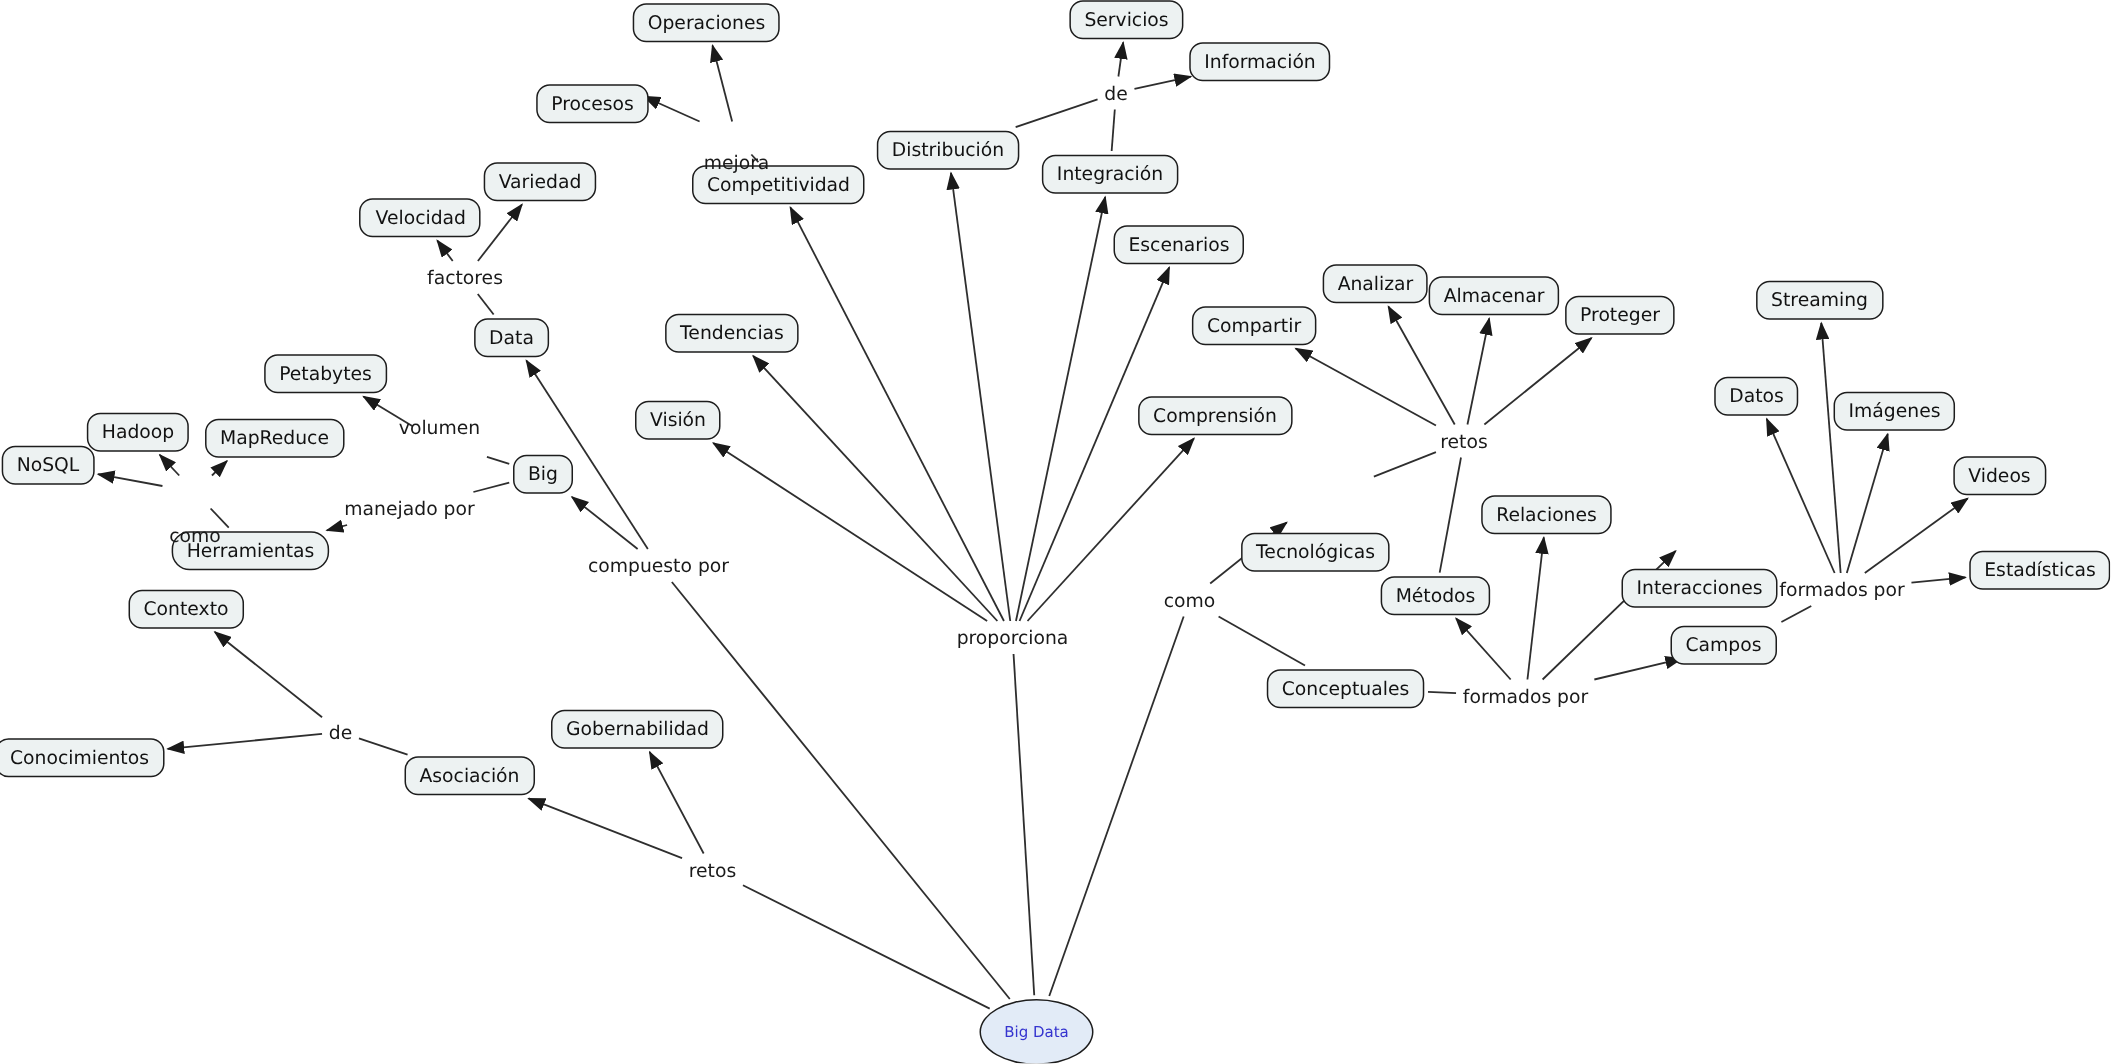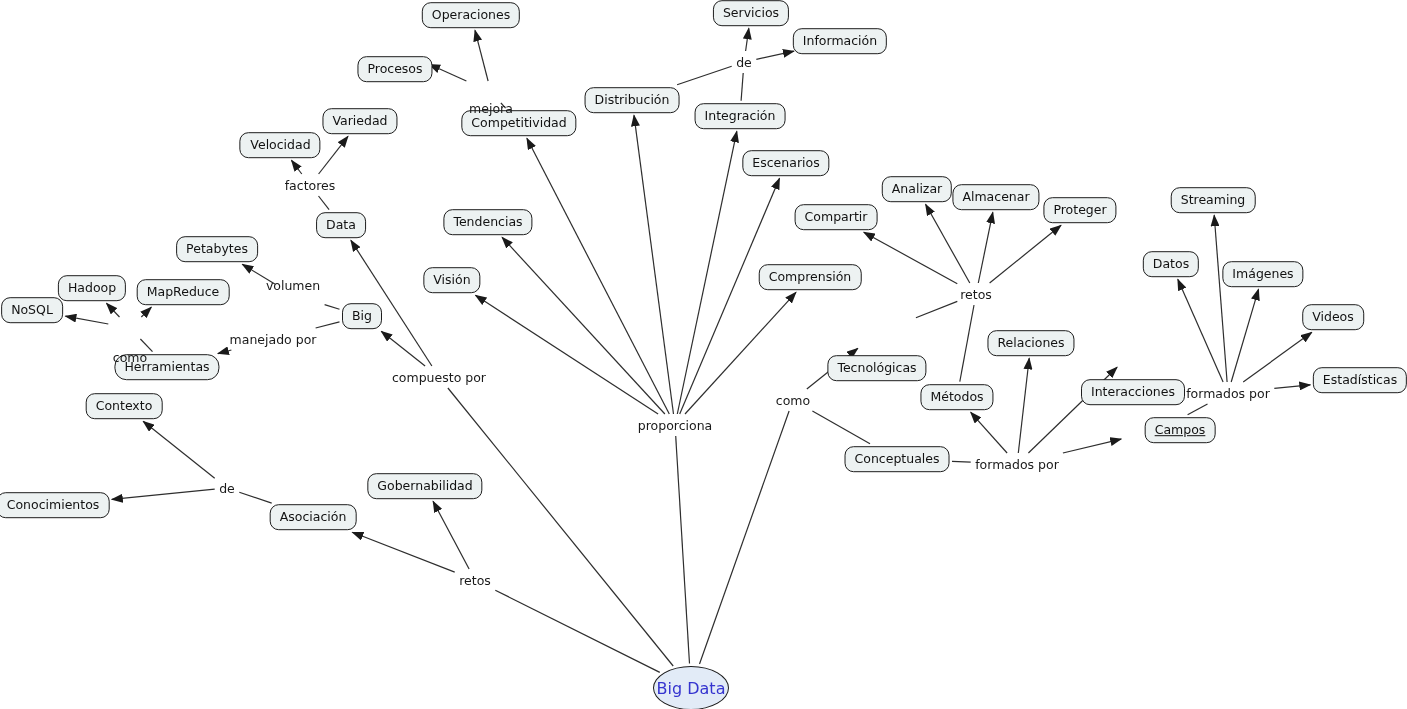--- a/index.html
+++ b/index.html
@@ -44,21 +44,21 @@
     position: absolute;
     transform: translate(-50%, -50%);
     width: 74px;
     height: 42px;
     background: #e2ebf7;
     border: 1.4px solid #1d1d1d;
     border-radius: 50%;
     display: flex;
     align-items: center;
     justify-content: center;
-    font-size: 16px;
+    font-size: 10px;
     color: #3534cf;
     white-space: nowrap;
     z-index: 2;
   }
 </style>
 </head>
 <body>
 
 <div id="canvas">
   <svg id="edge-layer" width="1407" height="709" viewBox="0 0 1407 709" xmlns="http://www.w3.org/2000/svg">
@@ -154,21 +154,21 @@
     <div class="concept" style="left: 32px; top: 310px;">NoSQL</div>
     <div class="concept" style="left: 362px; top: 316px;">Big</div>
     <div class="concept" style="left: 1333px; top: 317px;">Videos</div>
     <div class="concept" style="left: 877px; top: 333px; margin-top: 35px;">Tecnológicas</div>
     <div class="concept" style="left: 1031px; top: 343px;">Relaciones</div>
     <div class="concept" style="left: 1133px; top: 352px; margin-top: 40px;">Interacciones</div>
     <div class="concept" style="left: 167px; top: 367px; border-radius: 12px;">Herramientas</div>
     <div class="concept" style="left: 1360px; top: 380px;">Estadísticas</div>
     <div class="concept" style="left: 957px; top: 397px;">Métodos</div>
     <div class="concept" style="left: 124px; top: 406px;">Contexto</div>
-    <div class="concept" style="left: 1180px; top: 430px; text-decoration: underline;">Campos</div>
+    <div class="concept" style="left: 1149px; top: 430px;">Campos</div>
     <div class="concept" style="left: 897px; top: 459px;">Conceptuales</div>
     <div class="concept" style="left: 425px; top: 486px;">Gobernabilidad</div>
     <div class="concept" style="left: 53px; top: 505px;">Conocimientos</div>
     <div class="concept" style="left: 313px; top: 517px;">Asociación</div>
     <div class="link" style="left: 491px; top: 108px;">mejora</div>
     <div class="link" style="left: 744px; top: 62px;">de</div>
     <div class="link" style="left: 310px; top: 185px;">factores</div>
     <div class="link" style="left: 293px; top: 285px;">volumen</div>
     <div class="link" style="left: 130px; top: 328px; margin-top: 29px;">como</div>
     <div class="link" style="left: 273px; top: 339px;">manejado por</div>

